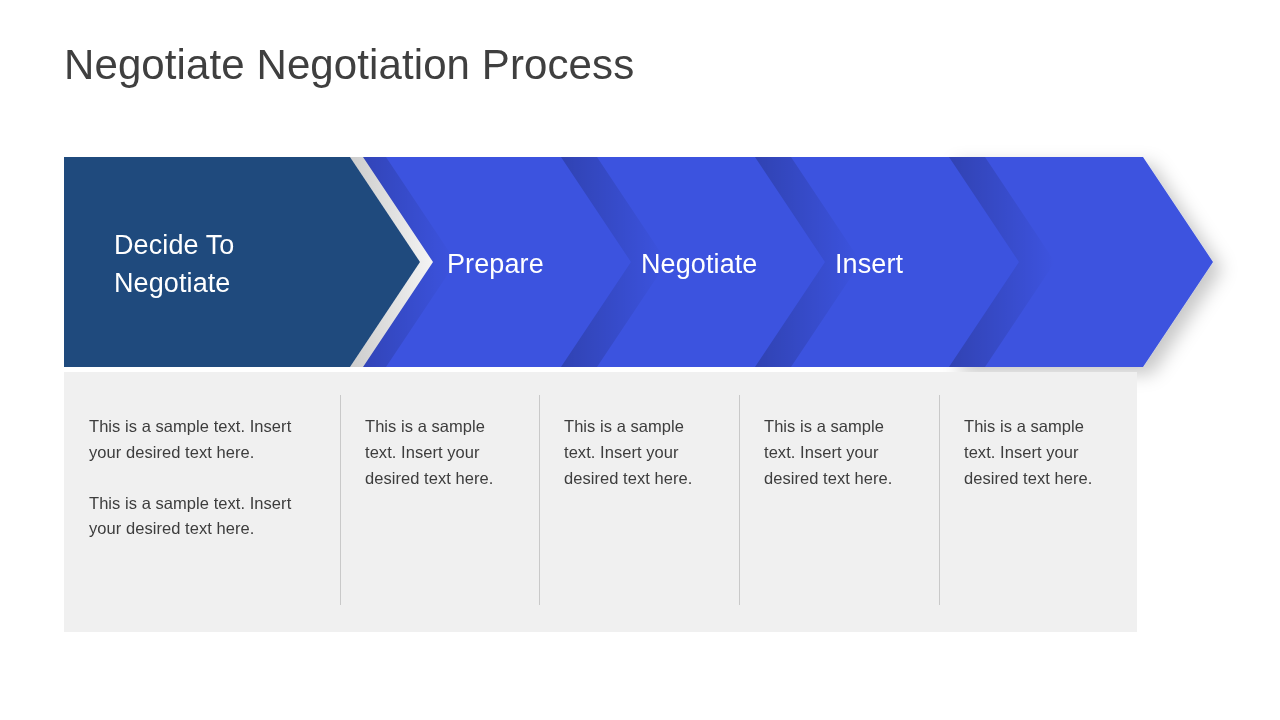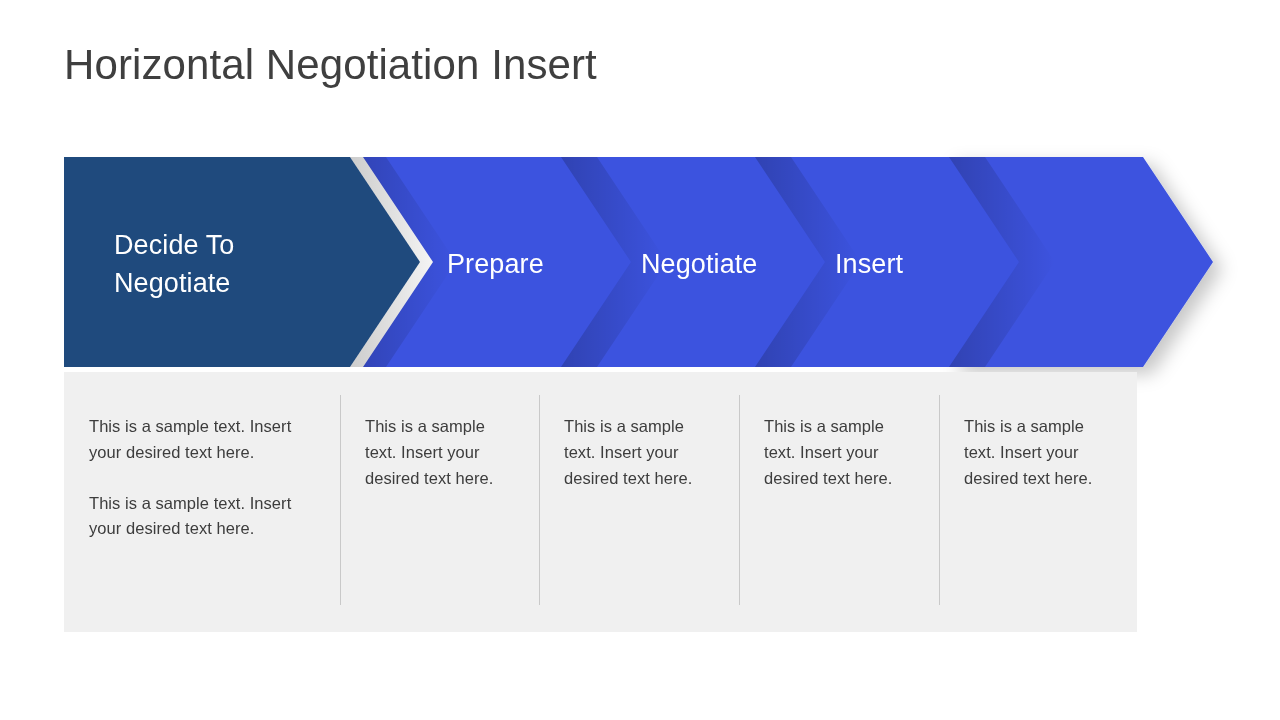--- a/index.html
+++ b/index.html
@@ -107,21 +107,21 @@
     margin: 0 0 25px 0;
     letter-spacing: 0.05px;
   }
   .desc-text:last-child { margin-bottom: 0; }
 </style>
 </head>
 <body>
 
 <div class="slide">
 
-  <div class="slide-title">Horizontal Negotiation Insert</div>
+  <div class="slide-title">Negotiate Negotiation Process</div>
 
   <div class="chevron-band">
 
     <svg class="chevron-svg" viewBox="0 0 1152 210" width="1152" height="210" xmlns="http://www.w3.org/2000/svg">
       <defs>
         <linearGradient id="shadeA" x1="0" y1="0" x2="1" y2="0">
           <stop offset="0%" stop-color="#000000" stop-opacity="0.20"></stop>
           <stop offset="100%" stop-color="#000000" stop-opacity="0"></stop>
         </linearGradient>
         <filter id="dropA" x="-25%" y="-25%" width="160%" height="160%">

